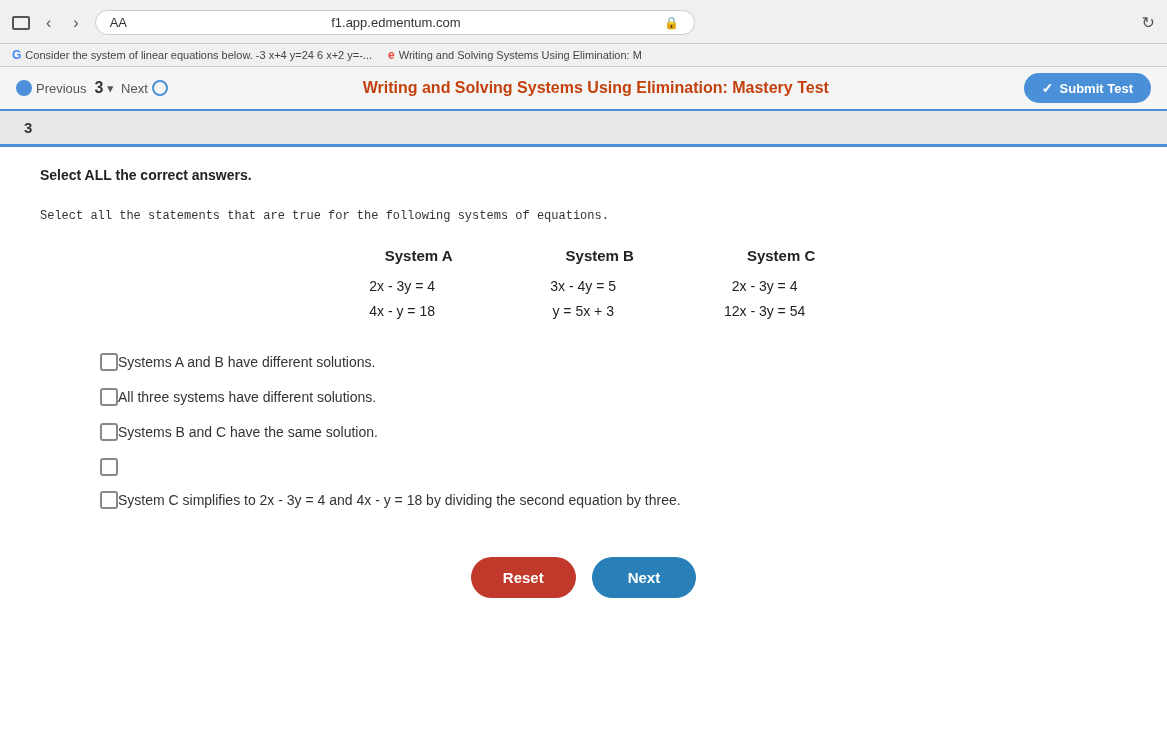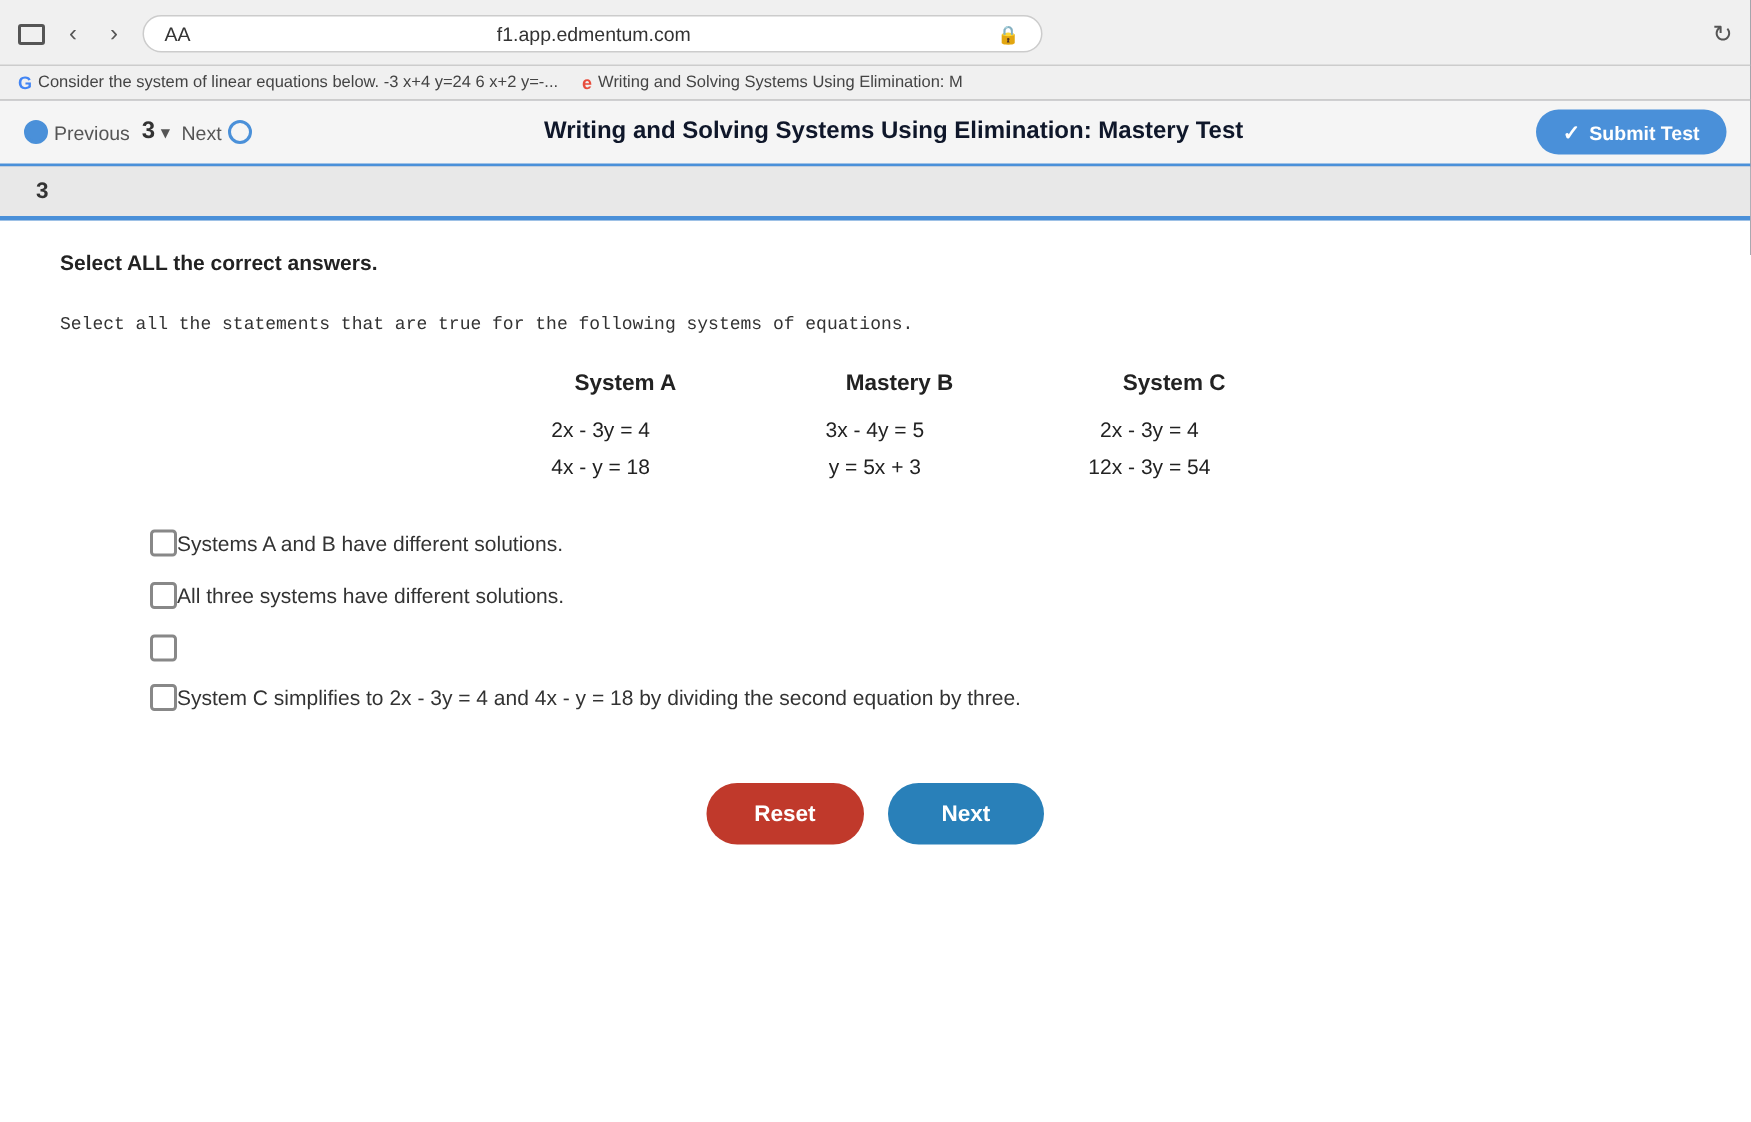--- a/index.html
+++ b/index.html
@@ -105,21 +105,21 @@
       font-weight: bold;
       color: #333;
       display: flex; align-items: center; gap: 4px;
     }
     .dropdown-arrow { font-size: 11px; color: #555; }
     .toolbar-title {
       flex: 1;
       text-align: center;
       font-size: 16px;
       font-weight: 700;
-      color: #0f172a;
+      color: #c2410c;
     }
     .submit-btn {
       background: #4a90d9;
       color: white;
       border: none;
       border-radius: 20px;
       padding: 7px 18px;
       font-size: 13px;
       font-weight: 600;
       cursor: pointer;
@@ -293,21 +293,21 @@
 
     <div class="systems-container">
       <div class="system-col">
         <div class="system-title">System A</div>
         <div class="system-eq">
           <div>2x - 3y = 4</div>
           <div>4x - y = 18</div>
         </div>
       </div>
       <div class="system-col">
-        <div class="system-title">Mastery B</div>
+        <div class="system-title">System B</div>
         <div class="system-eq">
           <div>3x - 4y = 5</div>
           <div>y = 5x + 3</div>
         </div>
       </div>
       <div class="system-col">
         <div class="system-title">System C</div>
         <div class="system-eq">
           <div>2x - 3y = 4</div>
           <div>12x - 3y = 54</div>
@@ -319,20 +319,24 @@
       <div class="choice-item">
         <div class="choice-checkbox"></div>
         <div class="choice-text">Systems A and B have different solutions.</div>
       </div>
       <div class="choice-item">
         <div class="choice-checkbox"></div>
         <div class="choice-text">All three systems have different solutions.</div>
       </div>
       <div class="choice-item">
         <div class="choice-checkbox"></div>
+        <div class="choice-text">Systems B and C have the same solution.</div>
+      </div>
+      <div class="choice-item">
+        <div class="choice-checkbox"></div>
       </div>
       <div class="choice-item">
         <div class="choice-checkbox"></div>
         <div class="choice-text">System C simplifies to 2x - 3y = 4 and 4x - y = 18 by dividing the second equation by three.</div>
       </div>
     </div>
 
     <div class="buttons-row">
       <button class="reset-btn">Reset</button>
       <button class="next-btn">Next</button>

